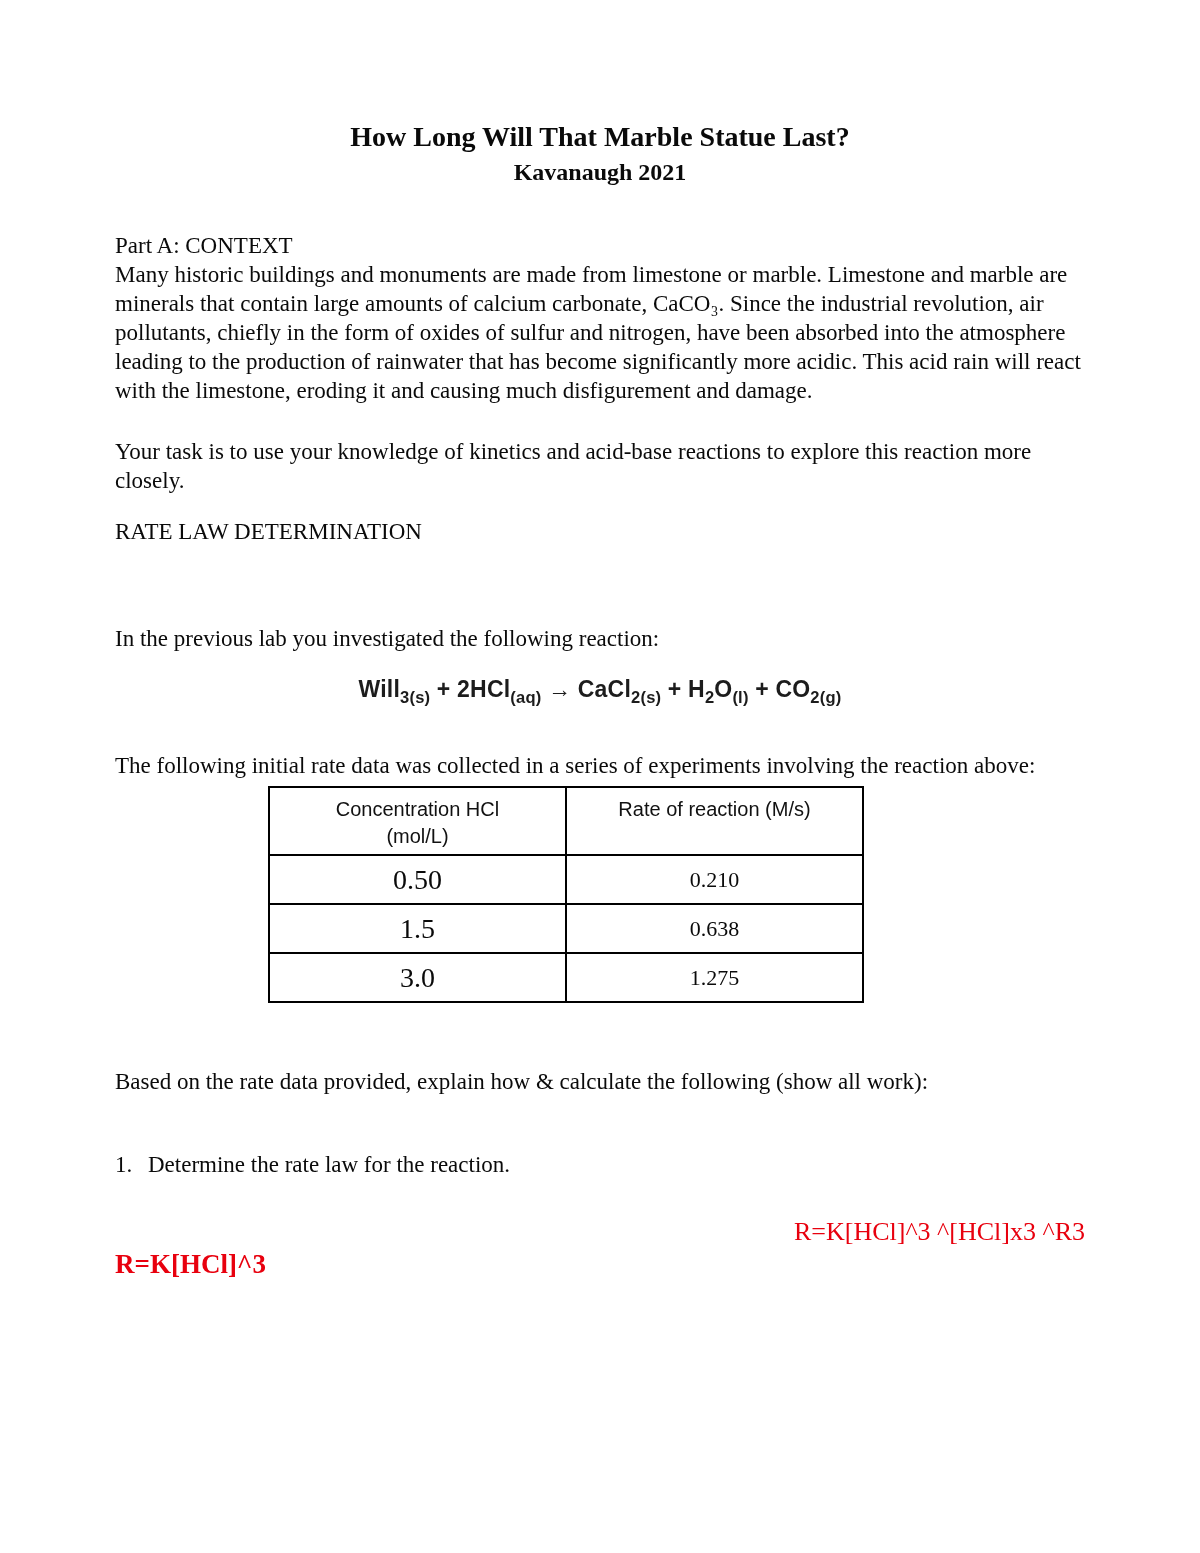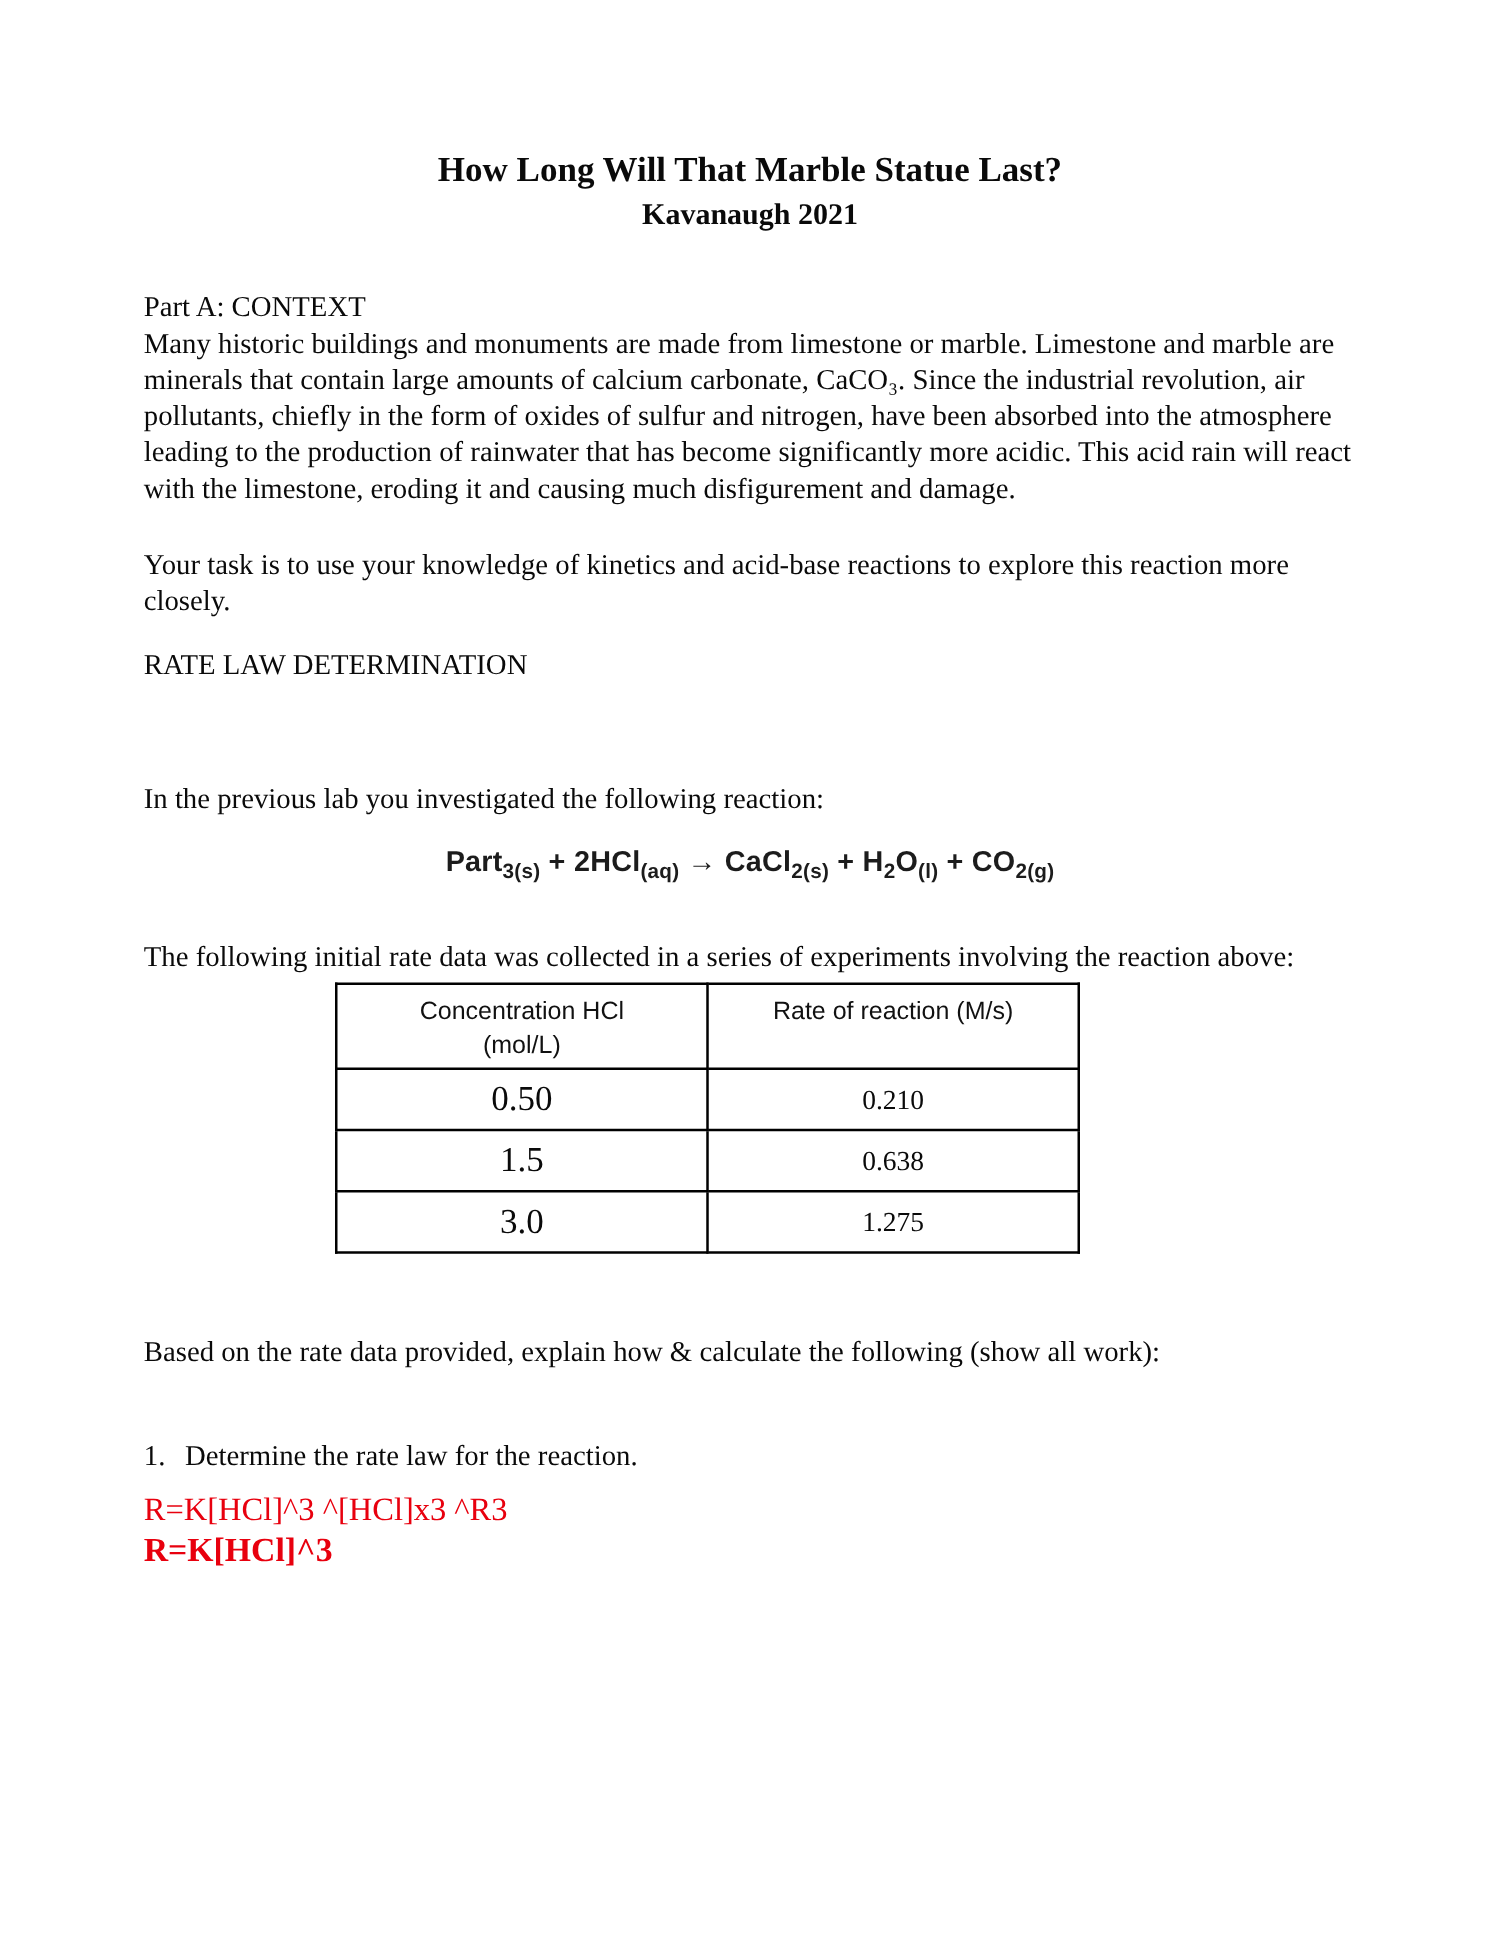--- a/index.html
+++ b/index.html
@@ -95,21 +95,21 @@
   .q-num {
     display: inline-block;
     width: 33px;
   }
   .answer {
     color: #e8000e;
     font-size: 26px;
     line-height: 33px;
     font-family: "Liberation Serif", serif;
   }
-  .answer-1 { margin-top: 12px; }
+  .answer-1 { margin-top: 36px; text-align: right; }
   .answer-2 { font-weight: bold; font-size: 27px; }
 </style>
 </head>
 <body>
 
 <div class="page">
 
   <header class="title-block">
     <div class="title">How Long Will That Marble Statue Last?</div>
     <div class="byline">Kavanaugh 2021</div>
@@ -117,21 +117,21 @@
 
   <div class="heading part-a">Part A:  CONTEXT</div>
   <p class="body para1">Many historic buildings and monuments are made from limestone or marble. Limestone and marble are minerals that contain large amounts of calcium carbonate, CaCO₃. Since the industrial revolution, air pollutants, chiefly in the form of oxides of sulfur and nitrogen, have been absorbed into the atmosphere leading to the production of rainwater that has become significantly more acidic. This acid rain will react with the limestone, eroding it and causing much disfigurement and damage.</p>
 
   <p class="body para-task">Your task is to use your knowledge of kinetics and acid-base reactions to explore this reaction more closely.</p>
 
   <div class="heading rate-law">RATE LAW DETERMINATION</div>
 
   <p class="body intro-line">In the previous lab you investigated the following reaction:</p>
 
-  <div class="equation"><span>Part</span><sub>3(s)</sub><span> + 2HCl</span><sub>(aq)</sub><span> → </span><span>CaCl</span><sub>2(s)</sub><span> + H</span><sub>2</sub><span>O</span><sub>(l)</sub><span> + CO</span><sub>2</sub><sub>(g)</sub></div>
+  <div class="equation"><span>Will</span><sub>3(s)</sub><span> + 2HCl</span><sub>(aq)</sub><span> → </span><span>CaCl</span><sub>2(s)</sub><span> + H</span><sub>2</sub><span>O</span><sub>(l)</sub><span> + CO</span><sub>2</sub><sub>(g)</sub></div>
 
   <p class="body data-intro">The following initial rate data was collected in a series of experiments involving the reaction above:</p>
 
   <table class="rate-table">
     <thead>
       <tr>
         <th>Concentration HCl
 (mol/L)</th>
         <th>Rate of reaction (M/s)</th>
       </tr>

